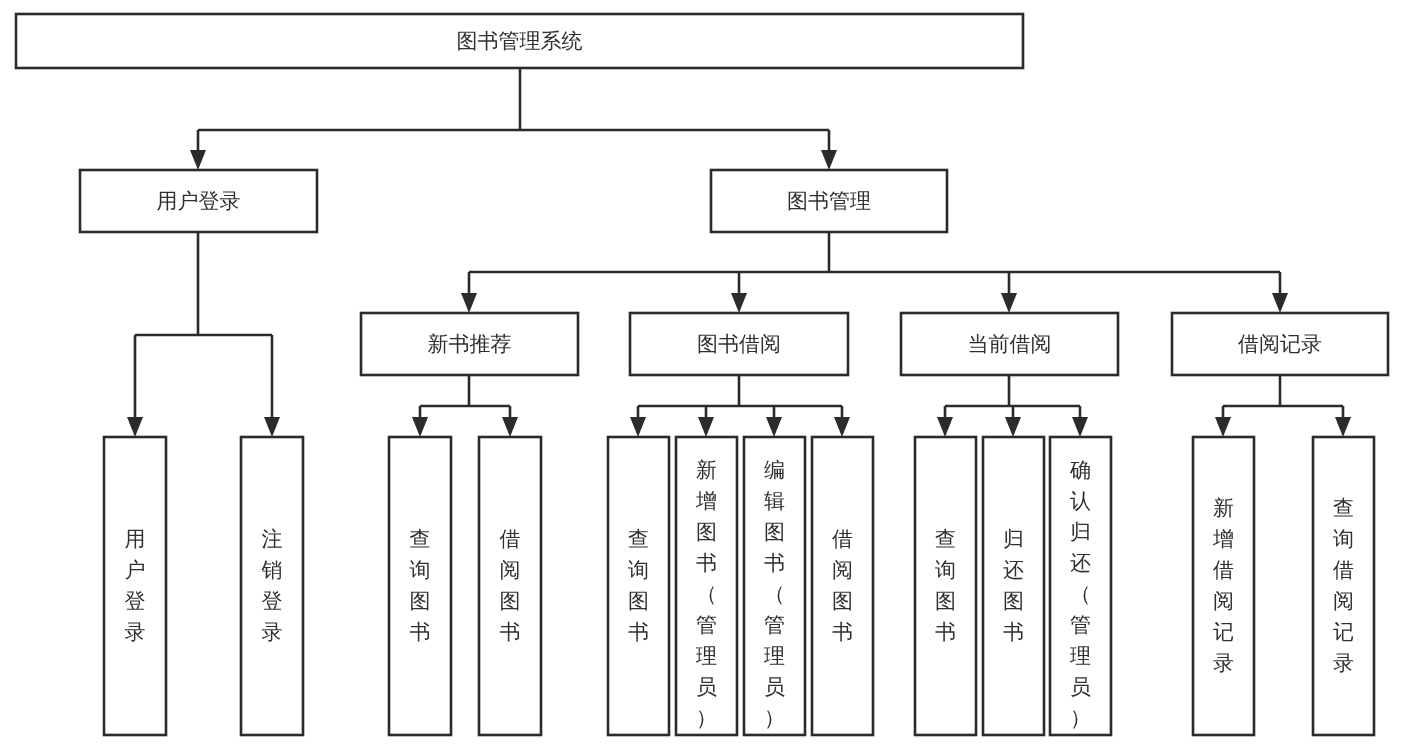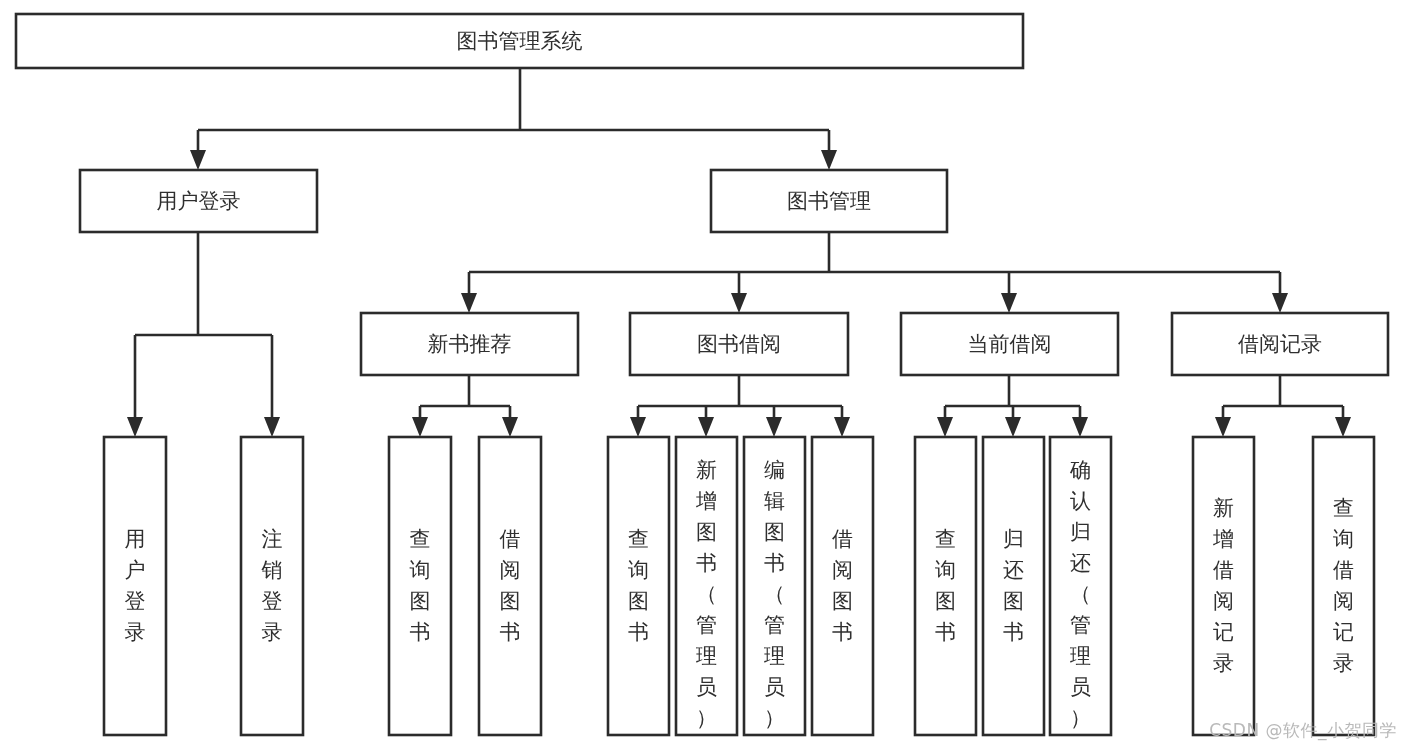--- a/index.html
+++ b/index.html
@@ -217,14 +217,13 @@
         <g>
           <rect class="node-rect" x="1193" y="437" width="61" height="298"></rect>
           <text class="node-label-vertical" x="1223.5" y="515.32"><tspan x="1223.5" dy="0">新</tspan><tspan x="1223.5" dy="31">增</tspan><tspan x="1223.5" dy="31">借</tspan><tspan x="1223.5" dy="31">阅</tspan><tspan x="1223.5" dy="31">记</tspan><tspan x="1223.5" dy="31">录</tspan></text>
         </g>
         <g>
           <rect class="node-rect" x="1313" y="437" width="61" height="298"></rect>
           <text class="node-label-vertical" x="1343.5" y="515.32"><tspan x="1343.5" dy="0">查</tspan><tspan x="1343.5" dy="31">询</tspan><tspan x="1343.5" dy="31">借</tspan><tspan x="1343.5" dy="31">阅</tspan><tspan x="1343.5" dy="31">记</tspan><tspan x="1343.5" dy="31">录</tspan></text>
         </g>
       </g>
   </svg>
-  <div class="watermark">CSDN @软件_小贺同学</div>
 </div>
 
 </body></html>

